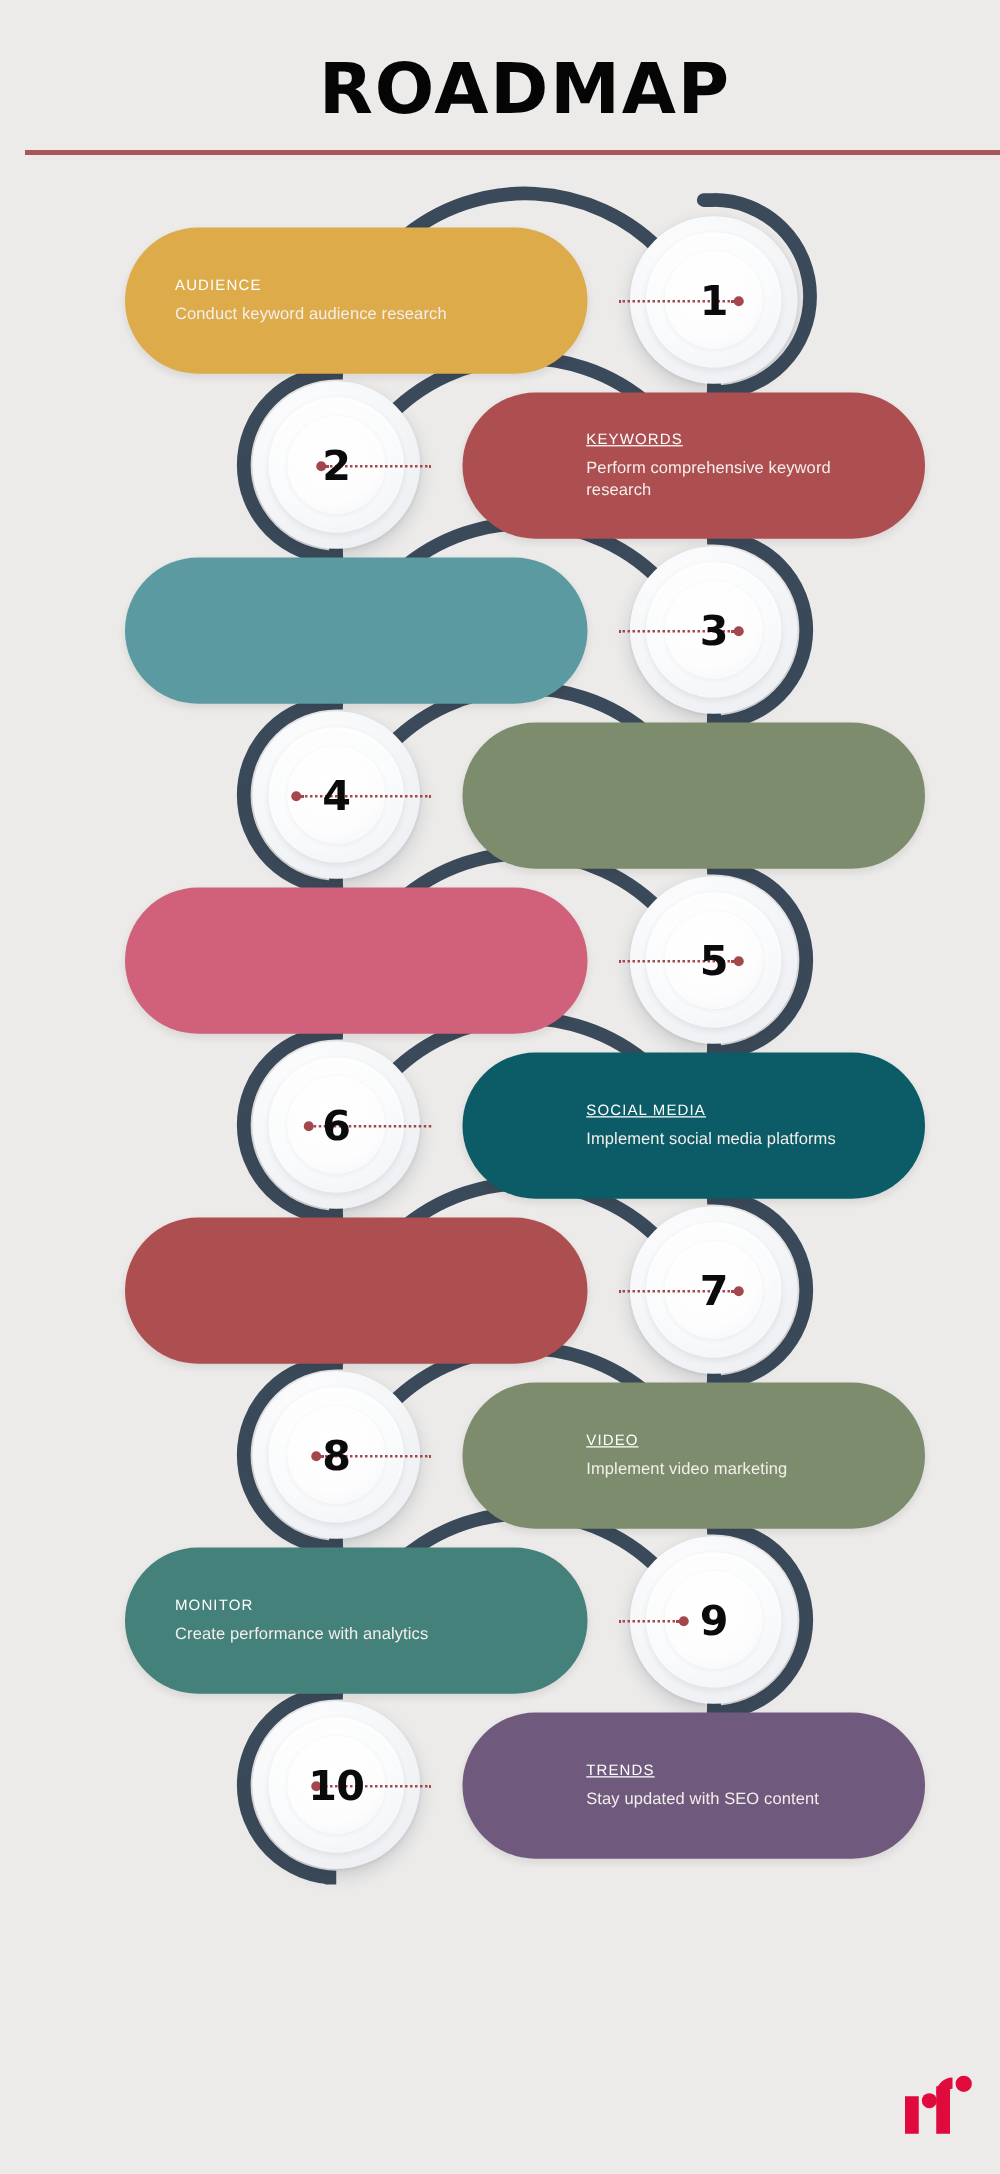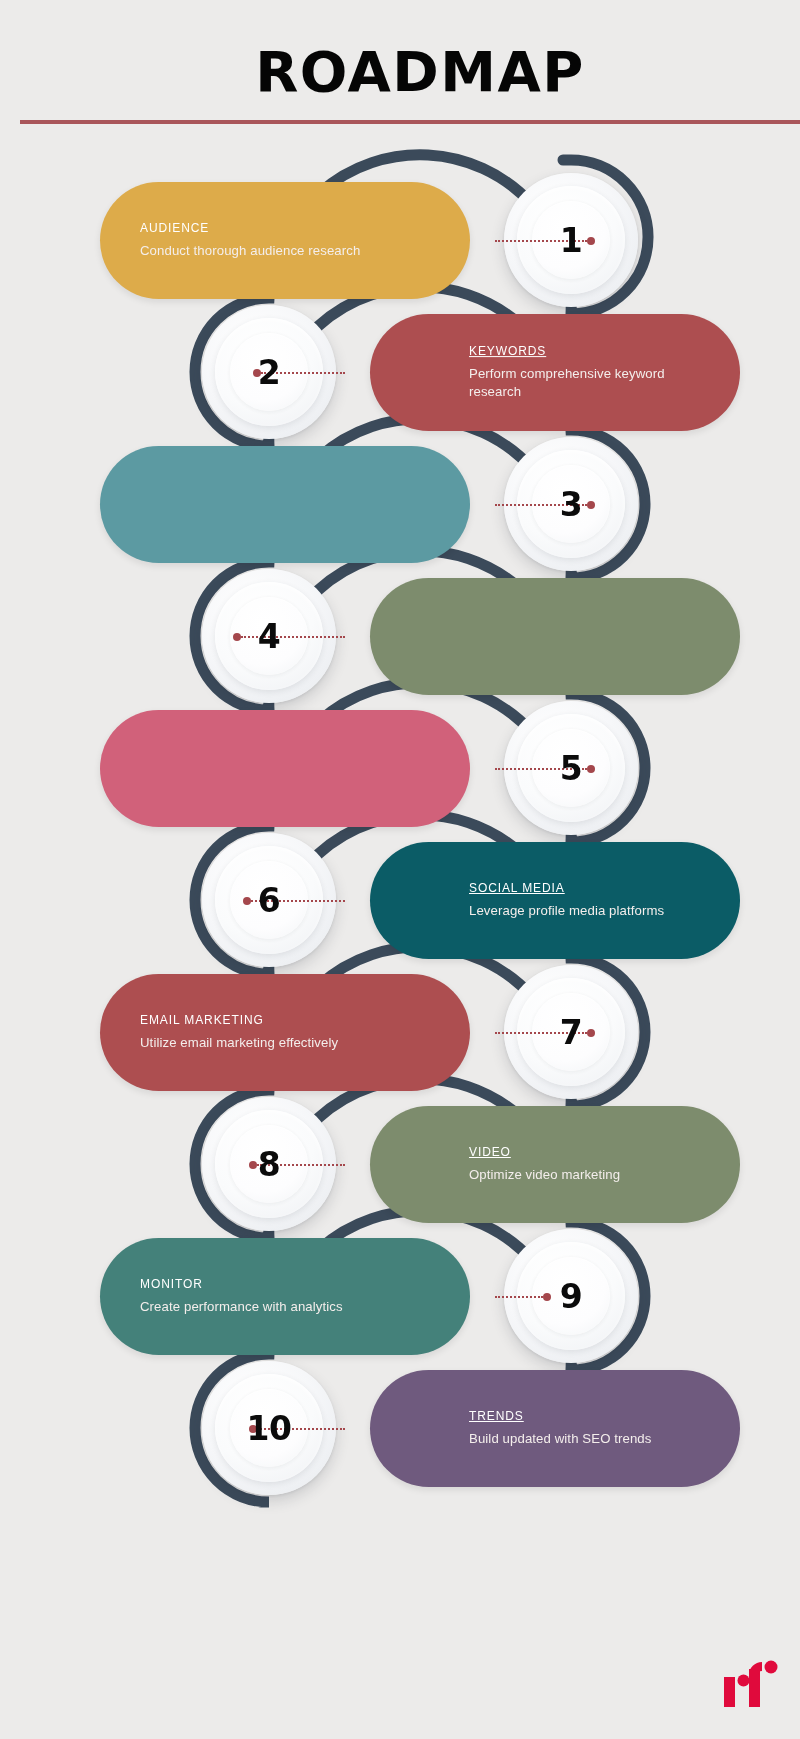--- a/index.html
+++ b/index.html
@@ -162,21 +162,21 @@
 
   <svg id="snake" viewBox="0 0 800 1739" xmlns="http://www.w3.org/2000/svg">
     <path id="snake-path-shape" fill="none" stroke="#3b4a5a" stroke-width="11" stroke-linecap="round" d="M 543 160 L 551 160 A 74 74 0 1 1 551 314 A 74 74 0 0 0 249 298 A 74 74 0 1 0 249 446 A 74 74 0 0 1 551 430 A 74 74 0 1 1 551 578 A 74 74 0 0 0 249 562 A 74 74 0 1 0 249 710 A 74 74 0 0 1 551 694 A 74 74 0 1 1 551 842 A 74 74 0 0 0 249 826 A 74 74 0 1 0 249 974 A 74 74 0 0 1 551 958 A 74 74 0 1 1 551 1106 A 74 74 0 0 0 249 1090 A 74 74 0 1 0 249 1238 A 74 74 0 0 1 551 1222 A 74 74 0 1 1 551 1370 A 74 74 0 0 0 249 1354 A 74 74 0 1 0 249 1502 L 241 1502"></path>
   </svg>
 
   <div id="steps">
       <div class="step left" style="top: 182px; left: 80px; width: 560px;">
         <div class="pill" style="background: rgb(221, 171, 74);"></div>
         <div class="txt">
           <div class="step-title">AUDIENCE</div>
-          <div class="step-desc">Conduct thorough audience research</div>
+          <div class="step-desc">Conduct keyword audience research</div>
         </div>
         <div class="disc">
           <span class="num">1</span>
         </div>
         <div class="conn" style="width: 100px;">
           <div class="dline"></div>
           <div class="ddot"></div>
         </div>
       </div>
       <div class="step right" style="top: 314px; left: 160px; width: 560px;">
@@ -220,49 +220,45 @@
         </div>
         <div class="conn" style="width: 100px;">
           <div class="dline"></div>
           <div class="ddot"></div>
         </div>
       </div>
       <div class="step right" style="top: 842px; left: 160px; width: 560px;">
         <div class="pill" style="background: rgb(11, 92, 102);"></div>
         <div class="txt">
           <div class="step-title">SOCIAL MEDIA</div>
-          <div class="step-desc">Leverage profile media platforms</div>
+          <div class="step-desc">Implement social media platforms</div>
         </div>
         <div class="disc">
           <span class="num">6</span>
         </div>
         <div class="conn" style="width: 102px;">
           <div class="dline"></div>
           <div class="ddot"></div>
         </div>
       </div>
       <div class="step left" style="top: 974px; left: 80px; width: 560px;">
         <div class="pill" style="background: rgb(173, 78, 80);"></div>
-        <div class="txt">
-          <div class="step-title">EMAIL MARKETING</div>
-          <div class="step-desc">Utilize email marketing effectively</div>
-        </div>
         <div class="disc">
           <span class="num">7</span>
         </div>
         <div class="conn" style="width: 100px;">
           <div class="dline"></div>
           <div class="ddot"></div>
         </div>
       </div>
       <div class="step right" style="top: 1106px; left: 160px; width: 560px;">
         <div class="pill" style="background: rgb(125, 140, 109);"></div>
         <div class="txt">
           <div class="step-title">VIDEO</div>
-          <div class="step-desc">Optimize video marketing</div>
+          <div class="step-desc">Implement video marketing</div>
         </div>
         <div class="disc">
           <span class="num">8</span>
         </div>
         <div class="conn" style="width: 96px;">
           <div class="dline"></div>
           <div class="ddot"></div>
         </div>
       </div>
       <div class="step left" style="top: 1238px; left: 80px; width: 560px;">
@@ -276,21 +272,21 @@
         </div>
         <div class="conn" style="width: 56px;">
           <div class="dline"></div>
           <div class="ddot"></div>
         </div>
       </div>
       <div class="step right" style="top: 1370px; left: 160px; width: 560px;">
         <div class="pill" style="background: rgb(111, 90, 126);"></div>
         <div class="txt">
           <div class="step-title">TRENDS</div>
-          <div class="step-desc">Build updated with SEO trends</div>
+          <div class="step-desc">Stay updated with SEO content</div>
         </div>
         <div class="disc">
           <span class="num">10</span>
         </div>
         <div class="conn" style="width: 96px;">
           <div class="dline"></div>
           <div class="ddot"></div>
         </div>
       </div>
     </div>

